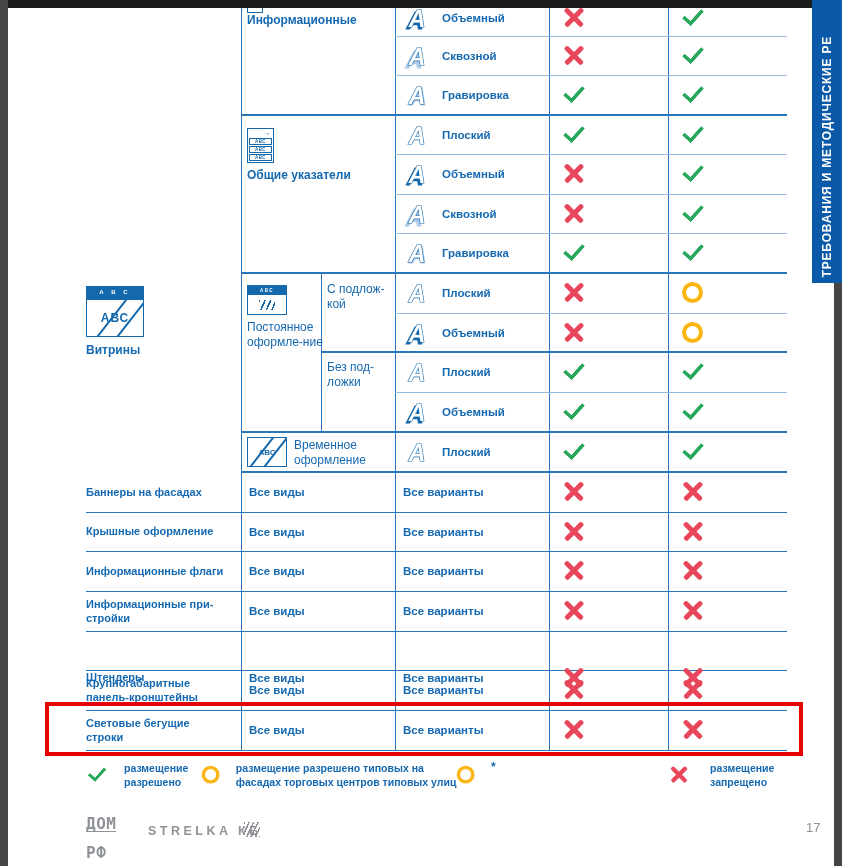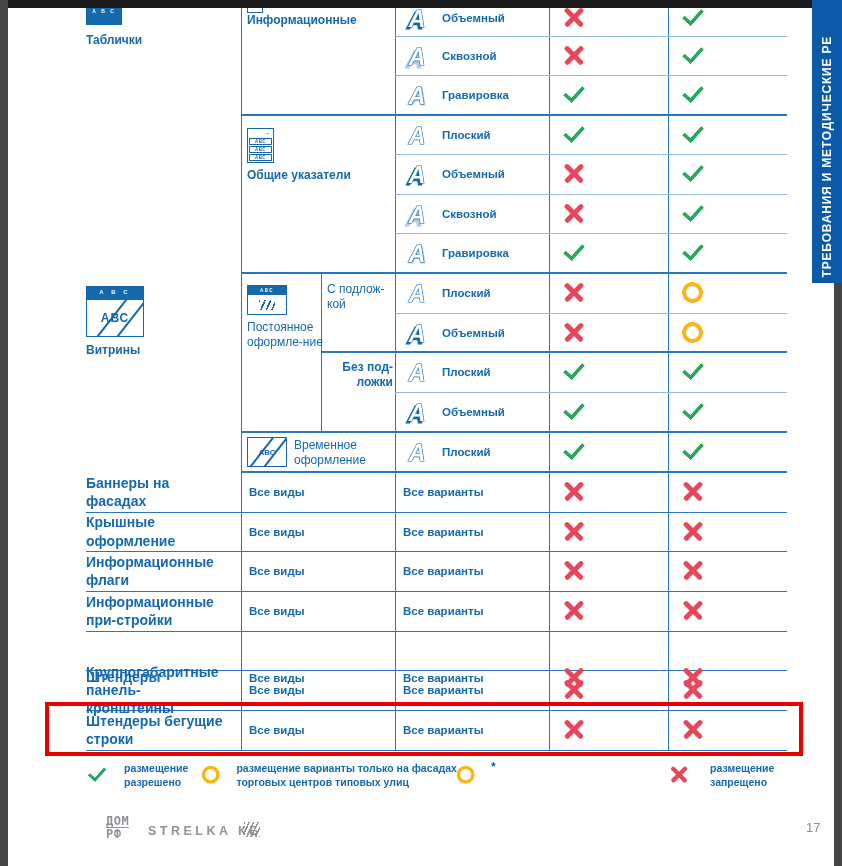--- a/index.html
+++ b/index.html
@@ -57,21 +57,21 @@
     font-size:4.5px;font-weight:700;text-align:center;line-height:5px;letter-spacing:.5px;}
   .c2-obsh-icon .r.arrow{border:none;font-size:7px;line-height:6px;font-weight:700;text-align:right;padding-right:1px;}
   .c2-obsh{position:absolute;left:161px;top:168px;width:130px;}
   .c2-post-icon{position:absolute;left:161px;top:285px;width:40px;height:30px;border:1px solid var(--icoblue);}
   .c2-post-icon .hd{height:9px;background:var(--icoblue);color:#fff;font-size:4.5px;font-weight:700;
     text-align:center;letter-spacing:1.5px;line-height:9px;}
   .c2-post-icon .hatch{margin:5px auto 0;width:16px;height:10px;
     background:repeating-linear-gradient(115deg,var(--icoblue) 0 1.5px,transparent 1.5px 5px);}
   .c2-post{position:absolute;left:161px;top:320px;width:84px;font-weight:400;}
   .c2-spodl{position:absolute;left:241px;top:282px;width:66px;font-weight:400;}
-  .c2-bezpodl{position:absolute;left:241px;top:360px;width:66px;font-weight:700;text-align:right;}
+  .c2-bezpodl{position:absolute;left:241px;top:360px;width:66px;font-weight:400;}
   .c2-vrem-icon{position:absolute;left:161px;top:437px;width:40px;height:30px;border:1px solid var(--icoblue);
     display:flex;align-items:center;justify-content:center;position:absolute;overflow:hidden;}
   .c2-vrem-icon .abc{color:var(--icoblue);font-weight:800;font-size:8px;}
   .c2-vrem-icon .slash{width:50px;height:1.5px;}
   .c2-vrem-icon .s1{left:-12px;top:14px;}
   .c2-vrem-icon .s2{left:2px;top:14px;}
   .c2-vrem{position:absolute;left:208px;top:438px;width:92px;font-weight:400;}
 
   
   .srow{position:absolute;left:309px;width:392px;display:flex;}
@@ -94,21 +94,21 @@
   .mark-no::before,.mark-no::after{content:"";position:absolute;left:1px;top:10px;width:24px;height:4.5px;
     background:var(--red);border-radius:2px;}
   .mark-no::before{transform:rotate(45deg);}
   .mark-no::after{transform:rotate(-45deg);}
   .mark-circle::before{content:"";position:absolute;left:2px;top:2px;width:13px;height:13px;
     border:4.5px solid var(--yellow);border-radius:50%;}
 
   
   .prow{position:absolute;left:0;width:701px;display:flex;}
   .prow .name{width:155px;display:flex;align-items:center;padding-right:14px;}
-  .prow .name span{color:var(--blue);font-size:14px;font-weight:700;line-height:1.3;}
+  .prow .name span{color:var(--blue);font-size:11px;font-weight:700;line-height:1.3;}
   .prow .kinds{width:154px;display:flex;align-items:center;padding-left:8px;}
   .prow .vars{width:154px;display:flex;align-items:center;padding-left:8px;}
   .prow .kinds span,.prow .vars span{color:var(--blue);font-size:11.5px;font-weight:600;}
   .prow .mcell{width:119px;display:flex;align-items:center;padding-left:12px;}
 
   
   .redbox{position:absolute;left:45px;top:702px;width:758px;height:54px;border:4px solid var(--redbox);z-index:50;}
 
   
   .legend{position:absolute;left:86px;top:762px;width:720px;z-index:20;}
@@ -116,23 +116,23 @@
   .litem .mark{transform:scale(.85);transform-origin:left top;margin-top:2px;}
   .litem .ltext{color:var(--blue);font-size:10.5px;font-weight:700;line-height:1.3;margin-left:8px;}
   .lstar{color:var(--blue);font-size:12px;font-weight:700;margin-left:-4px;margin-top:-2px;}
   .li1{left:0;width:118px;}
   .li2{left:114px;width:268px;}
   .li3{left:369px;width:240px;}
   .li4{left:582px;width:140px;}
 
   
   .footer{position:absolute;left:0;top:810px;width:842px;height:50px;z-index:20;}
-  .domrf{position:absolute;left:86px;top:6px;color:var(--gray);font-weight:800;font-size:12px;
-    line-height:.95;letter-spacing:.5px;font-family:"DejaVu Sans Mono",monospace;margin-left:20px;}
-  .domrf .l2{display:block;border-top:1.5px solid var(--gray);padding-top:1px;}
+  .domrf{position:absolute;left:86px;top:6px;color:var(--gray);font-weight:800;font-size:16px;
+    line-height:.95;letter-spacing:.5px;font-family:"DejaVu Sans Mono",monospace;}
+  .domrf .l2{display:block;border-top:1.5px solid var(--gray);padding-top:13px;}
   .strelka{position:absolute;left:148px;top:14px;color:var(--gray);font-size:12.5px;font-weight:600;letter-spacing:3.5px;}
   .hatchsq{position:absolute;left:244px;top:12px;width:16px;height:15px;
     background:repeating-linear-gradient(115deg,var(--gray) 0 1.5px,transparent 1.5px 4px);}
   .pagenum{position:absolute;left:770px;top:10px;color:#8f8f8f;font-size:13px;margin-left:36px;}
 </style>
 </head>
 <body>
 
 <div id="screen">
 
@@ -157,24 +157,20 @@
     <div class="hl thick" style="top:431px;left:155px;width:546px"></div>
     <div class="hl thick" style="top:471px;left:155px;width:546px"></div>
     <div class="hl" style="top:512px;left:0;width:701px"></div>
     <div class="hl" style="top:551px;left:0;width:701px"></div>
     <div class="hl" style="top:591px;left:0;width:701px"></div>
     <div class="hl" style="top:631px;left:0;width:701px"></div>
     <div class="hl" style="top:670px;left:0;width:701px"></div>
     <div class="hl" style="top:710px;left:0;width:701px"></div>
     <div class="hl" style="top:750px;left:0;width:701px"></div>
 
-    <div class="g-tabl">
-      <div class="tabl-icon">А В С</div>
-      <div class="cellabel b">Таблички</div>
-    </div>
     <div class="g-vitr">
       <div class="vitr-icon">
         <div class="vitr-head">А В С</div>
         <div class="vitr-body">
           <span class="abc">АВС</span>
           <span class="slash s1"></span>
           <span class="slash s2"></span>
         </div>
       </div>
       <div class="cellabel b">Витрины</div>
@@ -472,21 +468,21 @@
         </div>
       <div class="mcell">
           <span class="mark mark-no"></span>
         </div>
       <div class="mcell">
           <span class="mark mark-no"></span>
         </div>
     </div>
     <div class="prow" style="top:710px;height:40px">
       <div class="name">
-          <span>Штендеры бегущие строки</span>
+          <span>Световые бегущие строки</span>
         </div>
       <div class="kinds">
           <span>Все виды</span>
         </div>
       <div class="vars">
           <span>Все варианты</span>
         </div>
       <div class="mcell">
           <span class="mark mark-no"></span>
         </div>
@@ -498,21 +494,21 @@
 
   <div class="redbox"></div>
 
   <div class="legend">
     <div class="litem li1">
       <span class="mark mark-yes"></span>
       <span class="ltext">размещение разрешено</span>
     </div>
     <div class="litem li2">
       <span class="mark mark-circle"></span>
-      <span class="ltext">размещение варианты только на фасадах торговых центров типовых улиц</span>
+      <span class="ltext">размещение разрешено типовых на фасадах торговых центров типовых улиц</span>
     </div>
     <div class="litem li3">
       <span class="mark mark-circle"></span>
       <span class="lstar">*</span>
     </div>
     <div class="litem li4">
       <span class="mark mark-no"></span>
       <span class="ltext">размещение запрещено</span>
     </div>
   </div>

